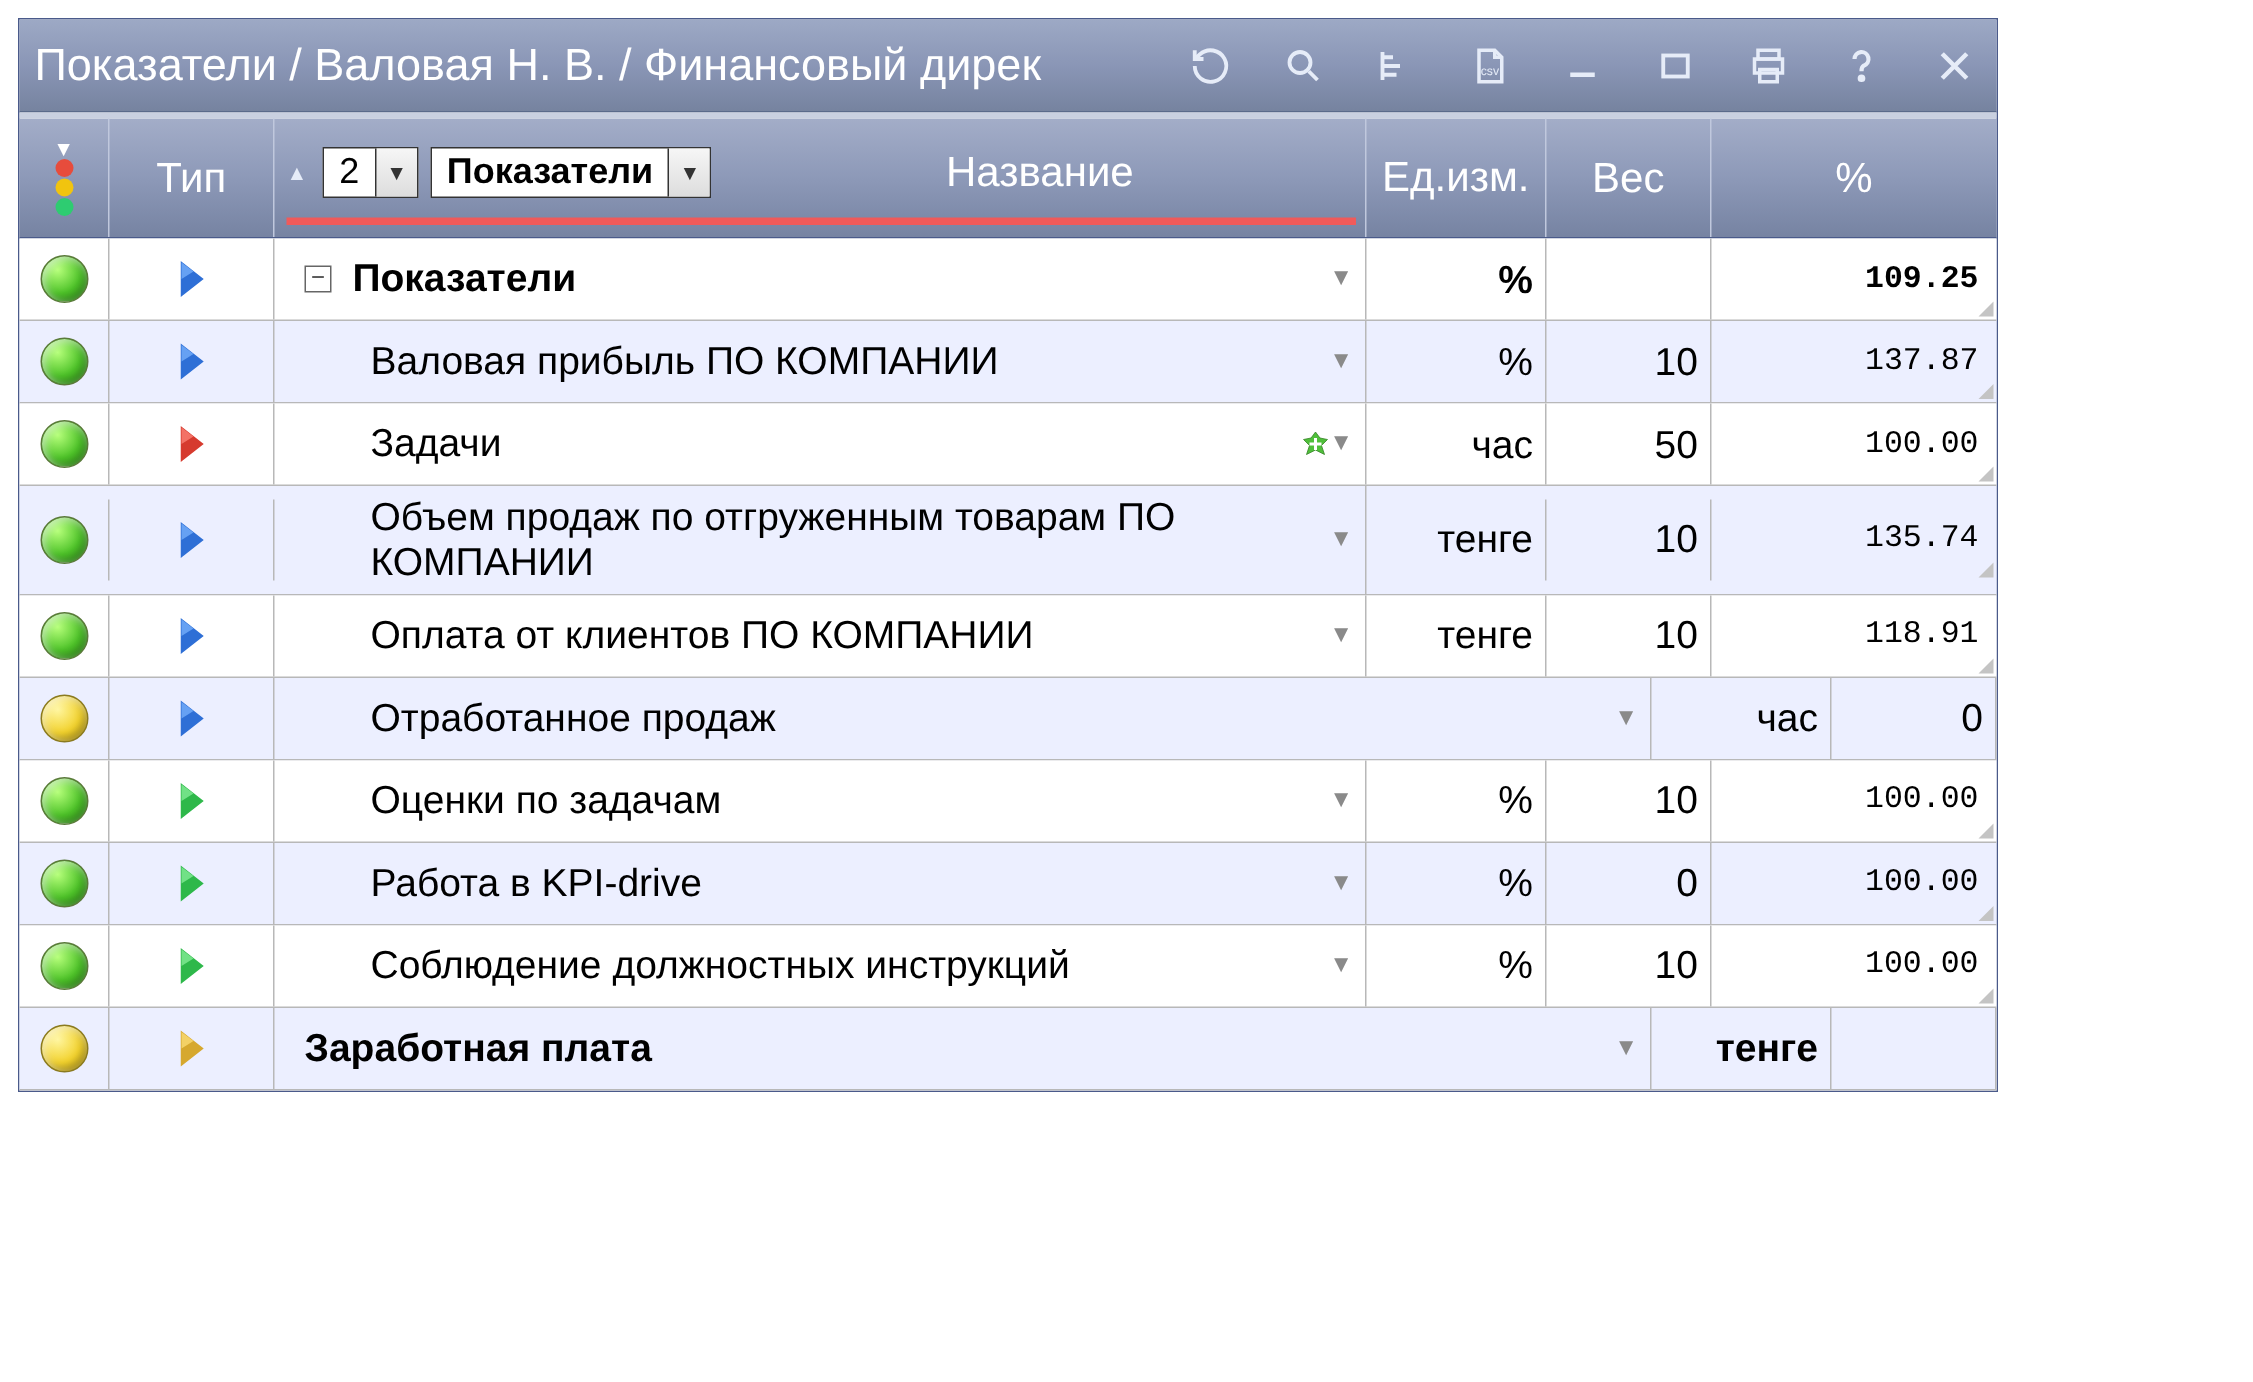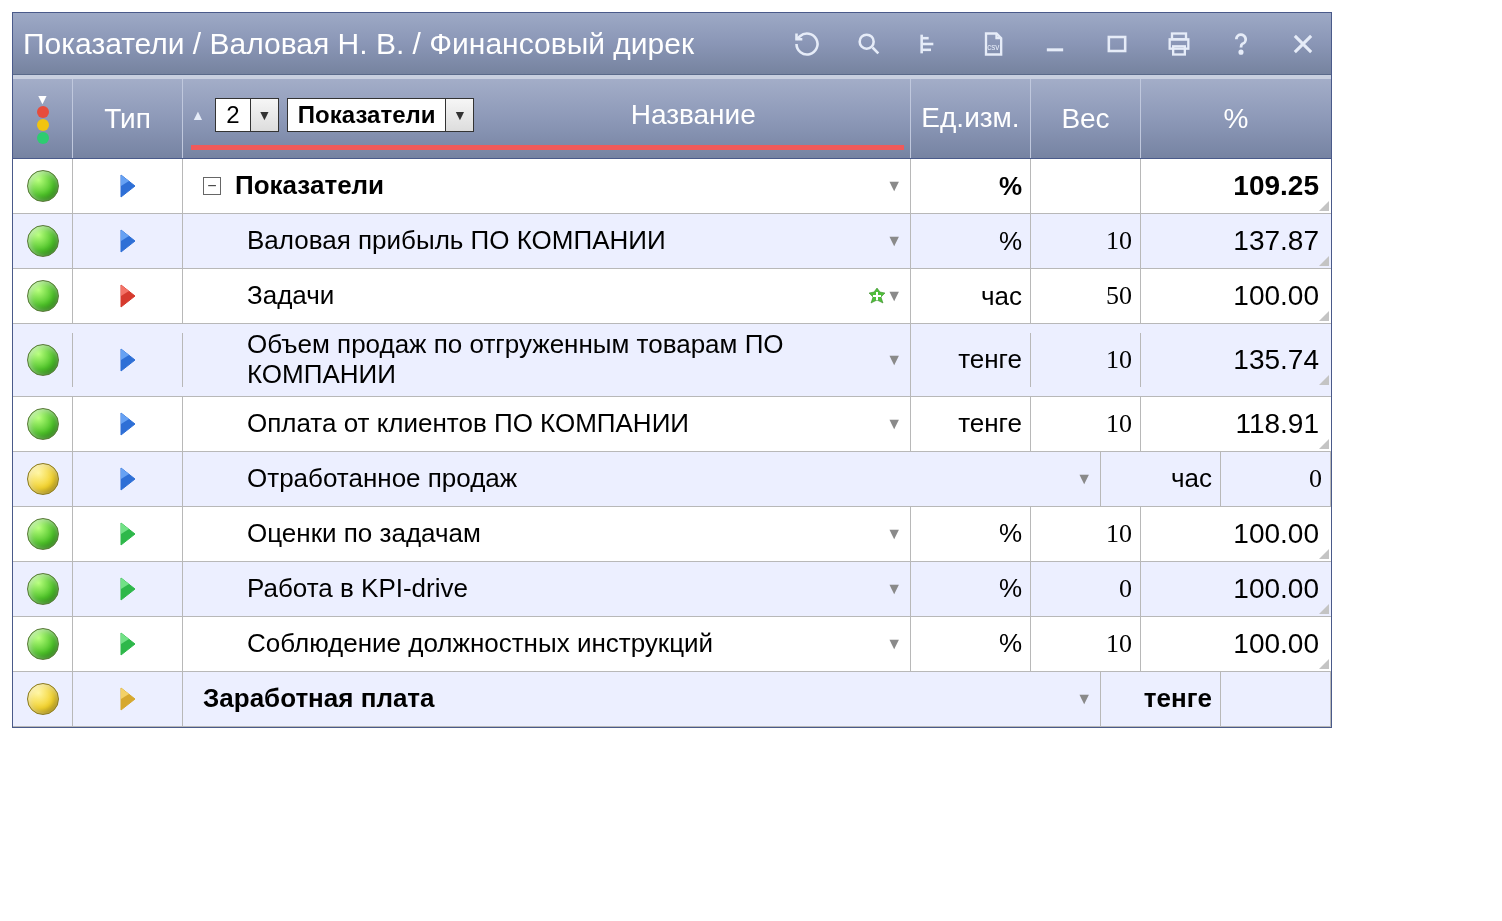--- a/index.html
+++ b/index.html
@@ -142,22 +142,22 @@
     display: flex;
     align-items: center;
     padding: 6px 8px;
     min-height: 54px;
     position: relative;
   }
   .cell.status { width: 60px; justify-content: center; }
   .cell.type   { width: 110px; justify-content: center; }
   .cell.name   { flex: 1; color: #000; font-size: 26px; }
   .cell.unit   { width: 120px; justify-content: flex-end; font-size: 26px; }
-  .cell.weight { width: 110px; justify-content: flex-end; font-size: 26px; font-family: Liberation Serif, serif; }
-  .cell.pct    { width: 190px; justify-content: flex-end; font-size: 28px; border-right: none; padding-right: 12px; }
+  .cell.weight { width: 110px; justify-content: flex-end; font-size: 26px; }
+  .cell.pct    { width: 190px; justify-content: flex-end; font-size: 21px; border-right: none; padding-right: 12px; font-family: Liberation Mono, monospace; }
   .cell .corner {
     position:absolute; right:2px; bottom:2px;
     width:0;height:0;border-left:10px solid transparent;border-bottom:10px solid #c4c4c4;
   }
   .bold { font-weight: bold; }
   .led {
     width: 32px; height: 32px; border-radius: 50%;
     border: 1px solid #5a7a3a;
     box-shadow: inset 2px 2px 6px rgba(255,255,255,0.6), inset -2px -2px 6px rgba(0,0,0,0.25);
   }

